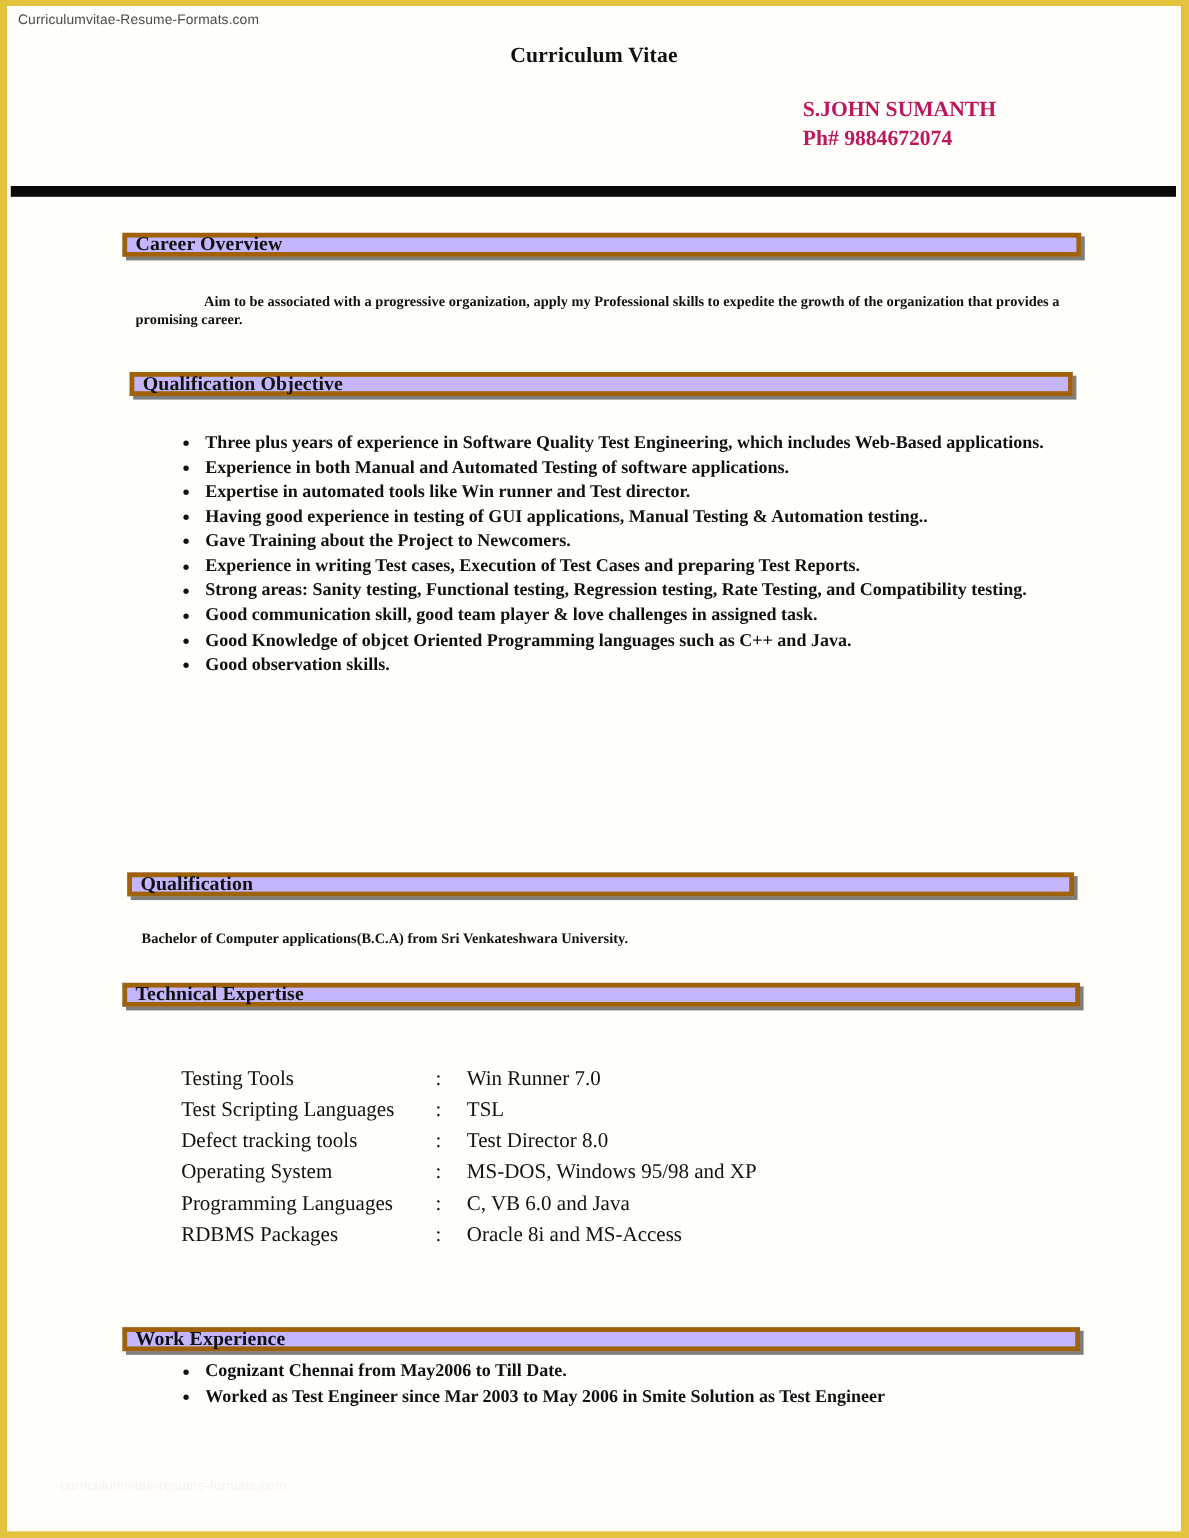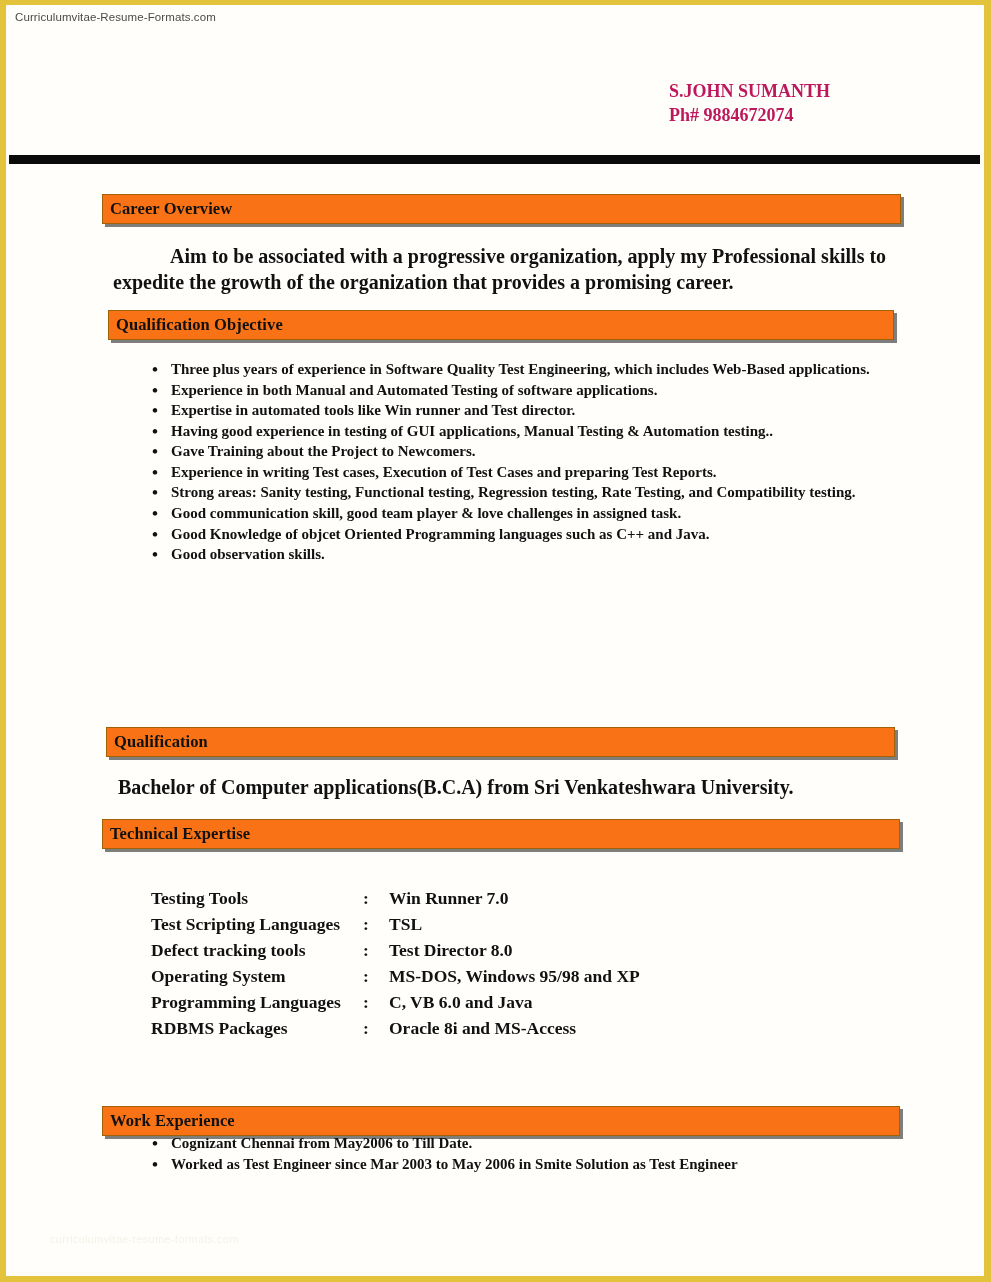--- a/index.html
+++ b/index.html
@@ -82,23 +82,23 @@
     right: 4px;
     top: 150px;
     height: 9px;
     background: #0a0a0a;
   }
 
   
   .section-bar {
     position: absolute;
     box-sizing: border-box;
-    height: 30px;
-    background: #f97316;
-    border: 1px solid #a16207;
+    height: 20px;
+    background: #c4b5fd;
+    border: 4px solid #a16207;
     box-shadow: 3px 3px 0 rgba(20,20,20,0.55);
   }
   .section-bar > span {
     position: absolute;
     left: 7px;
     top: 50%;
     transform: translateY(-52%);
     font-size: 16.5px;
     font-weight: bold;
     color: #111;
@@ -108,21 +108,21 @@
 
   #bar-career     { left: 96px; top: 189px;  width: 799px; }
   #bar-objective  { left: 102px; top: 305px; width: 786px; }
   #bar-qualif     { left: 100px; top: 722px; width: 789px; }
   #bar-technical  { left: 96px;  top: 814px; width: 798px; }
   #bar-work       { left: 96px;  top: 1101px; width: 798px; }
 
   
   .para {
     position: absolute;
-    font-size: 20px;
+    font-size: 12px;
     font-weight: bold;
     line-height: 1.29;
     color: #111;
   }
   #career-text {
     left: 107px;
     top: 239px;
     width: 790px;
     text-indent: 57px;
   }
@@ -182,21 +182,21 @@
     display: block;
   }
 
   
   #tech-table {
     position: absolute;
     left: 145px;
     top: 882px;
     border-collapse: collapse;
     font-size: 17.5px;
-    font-weight: bold;
+    font-weight: normal;
     color: #111;
   }
   #tech-table td {
     padding: 0 0 4px 0;
     vertical-align: top;
     white-space: nowrap;
     line-height: 1.26;
   }
   #tech-table td.k { width: 212px; }
   #tech-table td.c { width: 26px; text-align: left; }
@@ -217,20 +217,21 @@
 </style>
 </head>
 <body>
 
 <div id="page">
   <div id="sheet">
     <div id="paper"></div>
 
     <div id="sitename">Curriculumvitae-Resume-Formats.com</div>
 
+    <div id="doc-title">Curriculum Vitae</div>
 
     <div id="contact">
       <div>S.JOHN SUMANTH</div>
       <div>Ph# 9884672074</div>
     </div>
 
     <div id="header-rule"></div>
 
     <div class="section-bar" id="bar-career">
       <span>Career Overview</span>

